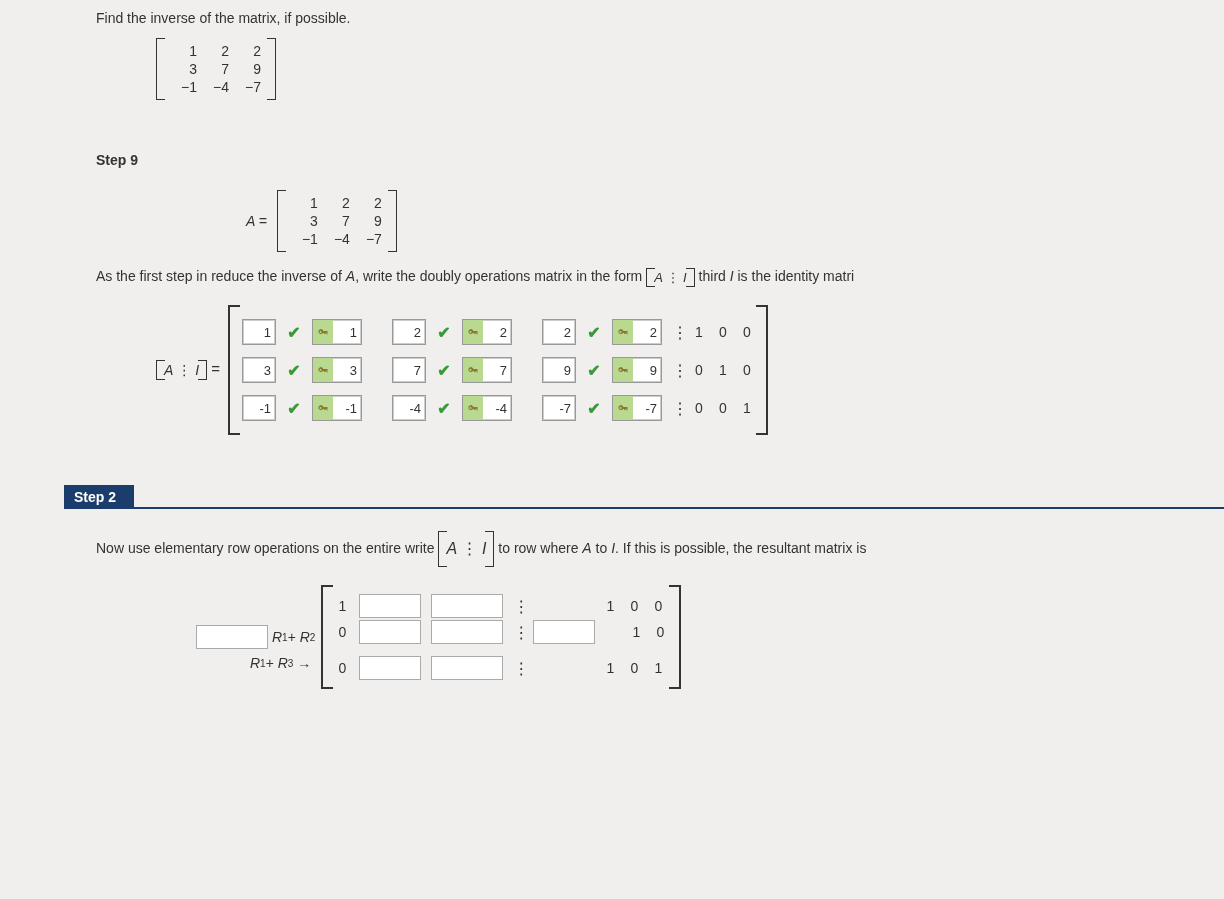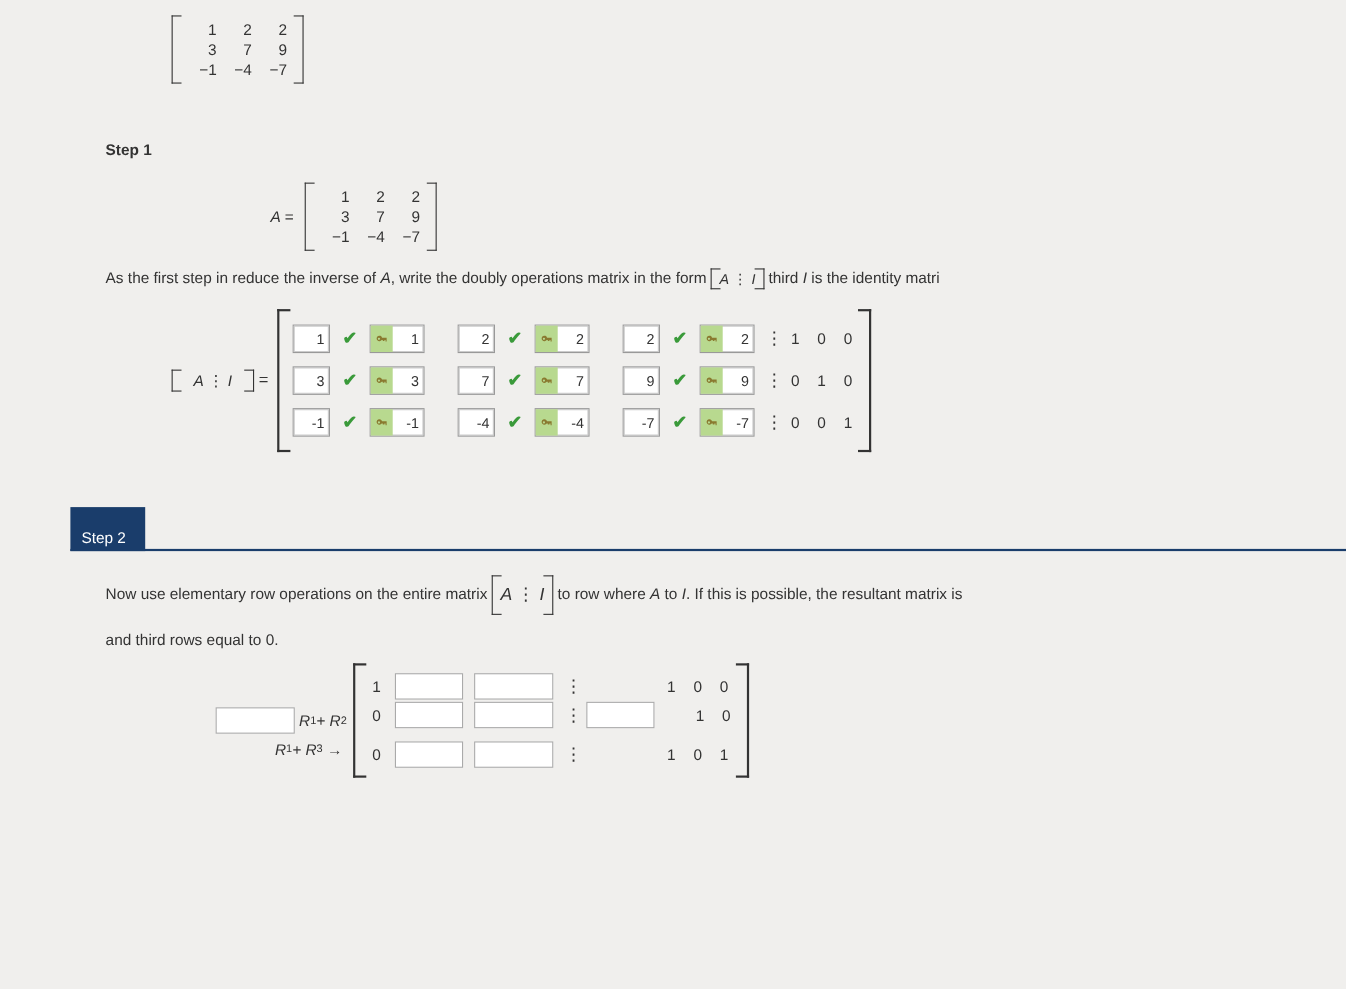--- a/index.html
+++ b/index.html
@@ -48,22 +48,22 @@
     font-size: 14px;
   }
   .step2-block {
     margin-top: 50px;
     margin-left: -32px;
   }
   .step2-header {
     background: #1a3d6b;
     color: #fff;
     display: inline-block;
-    padding: 20px 18px 4px 10px;
-    font-weight: normal;
+    padding: 4px 18px 4px 10px;
+    font-weight: bold;
     font-size: 14px;
     position: relative;
   }
   .step2-line {
     height: 2px;
     background: #1a3d6b;
     margin-top: -2px;
     width: 100%;
   }
   .step2-content {
@@ -196,20 +196,21 @@
   }
   .s2cell { width: 14px; text-align: center; }
   .gapcol { width: 10px; }
   svg.keysvg { width: 12px; height: 12px; }
 </style>
 </head>
 <body>
 
 <div class="page">
 
+  <div class="prompt">Find the inverse of the matrix, if possible.</div>
 
   <div class="centerblock" style="margin-left:60px;">
     <div class="matrix">
       <div class="mrow">
           <div class="mcell">1</div>
           <div class="mcell">2</div>
           <div class="mcell">2</div>
         </div>
       <div class="mrow">
           <div class="mcell">3</div>
@@ -217,21 +218,21 @@
           <div class="mcell">9</div>
         </div>
       <div class="mrow">
           <div class="mcell">−1</div>
           <div class="mcell">−4</div>
           <div class="mcell">−7</div>
         </div>
     </div>
   </div>
 
-  <div class="step-header">Step 1</div>
+  <div class="step-header">Step 9</div>
 
   <div class="centerblock">
     <div class="eqline">
       <span class="it">A =</span>
       <div class="matrix" style="margin-left:10px;">
         <div class="mrow">
             <div class="mcell">1</div>
             <div class="mcell">2</div>
             <div class="mcell">2</div>
           </div>
@@ -248,21 +249,21 @@
       </div>
     </div>
   </div>
 
   <div style="margin-top:8px;">
     <span>As the first step in reduce the inverse of </span><span class="it">A</span><span>, write the doubly operations matrix in the form </span><span class="matrix" style="padding:2px 8px;font-size:13px;"><span class="it">A</span><span> ⋮ </span><span class="it">I</span></span><span> third </span><span class="it">I</span><span> is the identity matri</span>
   </div>
 
   <div class="aug-wrap">
     <span class="aug-label">
-      <span class="matrix" style="padding:2px 20px;font-size:14px;"><span class="it">A</span><span> ⋮ </span><span class="it">I</span></span> =
+      <span class="matrix" style="padding:2px 8px;font-size:14px;"><span class="it">A</span><span> ⋮ </span><span class="it">I</span></span> =
     </span>
     <div class="bigbracket">
 
       <div class="augrow">
         <span class="ansbox">1</span>
         <span class="check">✔</span>
         <span class="keybox">
             <span class="keyicon">
               <svg class="keysvg" viewBox="0 0 24 24">
                 <path fill="#8a7a30" d="M21 10h-8.35A5 5 0 1 0 12 14h2v2h3v-2h2v3h2v-7zM7 14a2 2 0 1 1 0-4 2 2 0 0 1 0 4z"></path>
@@ -382,23 +383,22 @@
           </span>
       </div>
     </div>
   </div>
 
   <div class="step2-block">
     <span class="step2-header">Step 2</span>
     <div class="step2-line"></div>
     <div class="step2-content">
       <div style="line-height:2;">
-        <span>Now use elementary row operations on the entire matrix </span><span class="matrix" style="padding:2px 8px;font-size:16px;"><span class="it">A</span><span> ⋮ </span><span class="it">I</span></span><span> to row where </span><span class="it">A</span><span> to </span><span class="it">I</span><span>. If this is possible, the resultant matrix is</span>
-      </div>
-      <div style="margin-top:10px;">and third rows equal to 0.</div>
+        <span>Now use elementary row operations on the entire write </span><span class="matrix" style="padding:2px 8px;font-size:16px;"><span class="it">A</span><span> ⋮ </span><span class="it">I</span></span><span> to row where </span><span class="it">A</span><span> to </span><span class="it">I</span><span>. If this is possible, the resultant matrix is</span>
+      </div>
 
       <div class="rowop-block">
         <div class="rowop-left">
           <div class="opline" style="height:26px;"></div>
           <div class="opline">
             <span class="blank-input blank-md"></span>&nbsp;
             <span class="it">R</span><span class="sub">1</span><span class="it"> + R</span><span class="sub">2</span>
           </div>
           <div class="opline">
             <span class="it">R</span>

